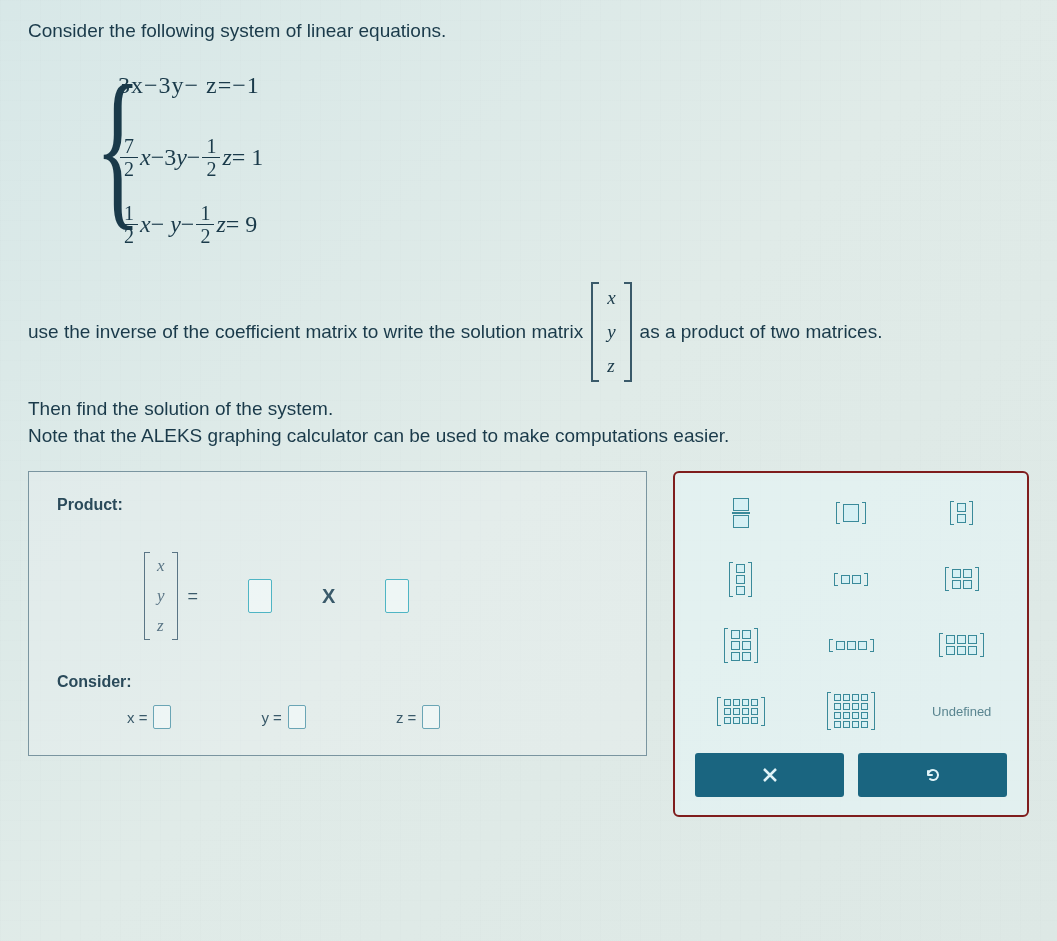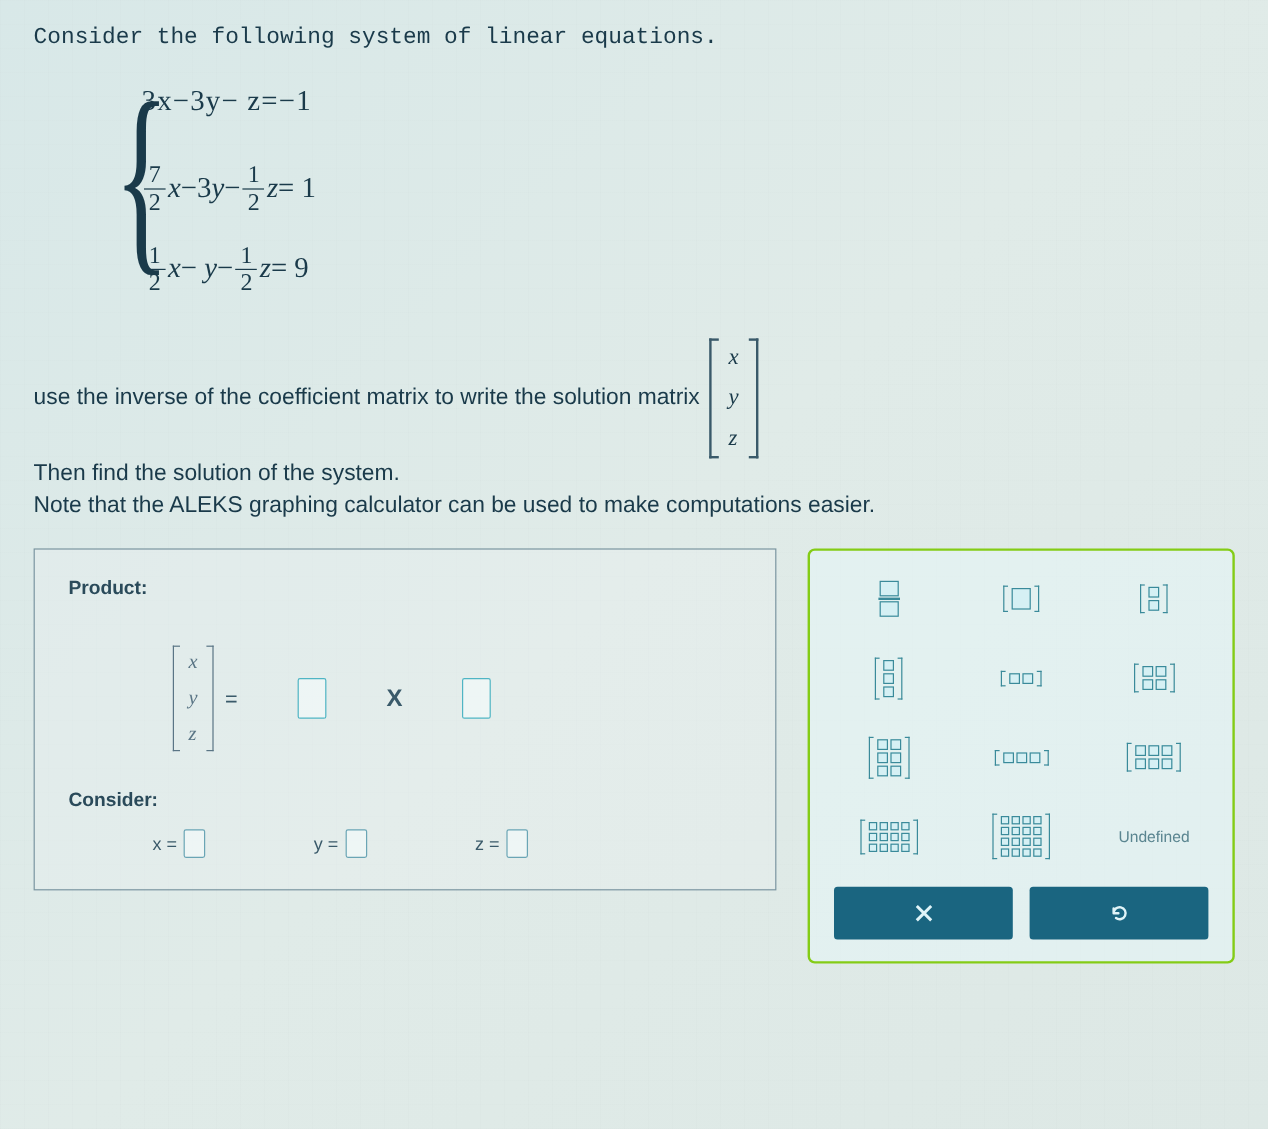--- a/index.html
+++ b/index.html
@@ -9,54 +9,54 @@
       background-image: 
         repeating-linear-gradient(0deg, rgba(200,210,210,0.15) 0px, transparent 1px, transparent 20px),
         repeating-linear-gradient(90deg, rgba(200,210,210,0.15) 0px, transparent 1px, transparent 20px),
         linear-gradient(135deg, #d8e8e8 0%, #e0ebe8 50%, #dde8e5 100%);
       width: 1057px;
       height: 941px;
       padding: 20px 28px;
       color: #1a3a4a;
       position: relative;
     }
-    .intro { font-size: 19px; color: #1a3a4a; margin-bottom: 28px; font-family: Liberation Mono, monospace; }
+    .intro { font-size: 19px; color: #1a3a4a; margin-bottom: 28px; }
     .system { margin-left: 90px; margin-bottom: 35px; position: relative; }
     .brace { position: absolute; left: -42px; top: -6px; font-size: 175px; font-weight: 100; color: #1a3a4a; font-family: serif; line-height: 0.95; transform: scaleX(0.55);}
     .eqrow { font-family: 'Times New Roman', serif; font-size: 24px; color: #1a3a4a; margin-bottom: 22px; font-style: italic; display: flex; align-items: center; min-height: 45px;}
     .eqrow.first { min-height: 30px; margin-bottom: 35px;}
     .frac { display: inline-flex; flex-direction: column; align-items: center; font-style: normal; vertical-align: middle; margin: 0 2px;}
     .frac .num { border-bottom: 1.5px solid #1a3a4a; padding: 0 4px; font-size: 20px; line-height: 1.1;}
     .frac .den { padding: 0 4px; font-size: 20px; line-height: 1.1;}
     .upright { font-style: normal; }
     .instruction { font-size: 19px; color: #1a3a4a; display: flex; align-items: center; flex-wrap: wrap; margin-top: 20px;}
     .col-matrix { display: inline-flex; align-items: stretch; margin: 0 8px; }
     .bracket-l, .bracket-r { width: 8px; border-top: 2px solid #3a5a6a; border-bottom: 2px solid #3a5a6a; }
     .bracket-l { border-left: 2px solid #3a5a6a; }
     .bracket-r { border-right: 2px solid #3a5a6a; }
     .col-content { display: flex; flex-direction: column; padding: 5px 8px; gap: 12px;}
     .col-content span { font-family: 'Times New Roman', serif; font-style: italic; font-size: 19px;}
-    .note { font-size: 19px; color: #1a3a4a; margin-top: 0; line-height: 1.4;}
+    .note { font-size: 19px; color: #1a3a4a; margin-top: 14px; line-height: 1.4;}
     .answer-row { display: flex; gap: 26px; margin-top: 22px; align-items: stretch;}
     .answer-box { border: 1px solid #7a95a0; background: rgba(235,242,242,0.35); padding: 24px 28px; width: 640px; height: 285px; position: relative;}
     .label { font-size: 16px; color: #2a4a5a; font-weight: bold;}
     .product-row { display: flex; align-items: center; position: absolute; top: 80px; left: 115px; gap: 50px;}
     .sm-matrix { display: inline-flex; align-items: stretch; }
     .sm-matrix .bracket-l, .sm-matrix .bracket-r { width: 6px; border-width: 1.5px; border-color: #5a7585;}
     .sm-matrix .col-content { padding: 4px 7px; gap: 10px;}
     .sm-matrix .col-content span { font-size: 17px; color: #5a7585;}
     .eq-sign { font-size: 18px; color: #3a5a6a; margin-left: 10px;}
     .placeholder { width: 24px; height: 34px; border: 1.5px solid #4fb5c4; background: rgba(245,252,252,0.6); border-radius: 2px;}
     .placeholder.sm { width: 18px; height: 24px; border-color: #6aa5b5;}
     .x-sym { font-size: 20px; color: #3a5a6a; font-weight: bold;}
     .solution-area { position: absolute; bottom: 26px; left: 28px; right: 28px;}
     .solution-row { display: flex; align-items: center; gap: 90px; margin-top: 14px; margin-left: 70px;}
     .sol-item { display: flex; align-items: center; gap: 6px; font-size: 15px; color: #3a5a6a;}
     .sol-item .var { font-family: Arial; }
-    .palette { border: 2px solid #84cc16; background: rgba(230,245,248,0.55); border-radius: 6px; padding: 18px 20px; width: 367px;}
+    .palette { border: 2px solid #7f1d1d; background: rgba(230,245,248,0.55); border-radius: 6px; padding: 18px 20px; width: 367px;}
     .palette-grid { display: grid; grid-template-columns: repeat(3, 1fr); gap: 22px 20px; margin-bottom: 20px; justify-items: center; align-items: center;}
     .pal-item { width: 54px; height: 44px; display: flex; align-items: center; justify-content: center; cursor: pointer; color: #2a6a7a;}
     .pal-frac { display: flex; flex-direction: column; align-items: center;}
     .pal-frac .pb { width: 16px; height: 13px; border: 1.5px solid #3a8a9a; background: #d5f0f4;}
     .pal-frac .line { width: 18px; height: 1.5px; background: #3a8a9a; margin: 1px 0;}
     .pal-mx { display: flex; align-items: stretch;}
     .pal-mx .br { width: 4px; border-top: 1.5px solid #3a8a9a; border-bottom: 1.5px solid #3a8a9a;}
     .pal-mx .br.l { border-left: 1.5px solid #3a8a9a;}
     .pal-mx .br.r { border-right: 1.5px solid #3a8a9a;}
     .pal-mx .ct { display: grid; gap: 2px; padding: 2px 3px;}
@@ -117,20 +117,21 @@
   <span>use the inverse of the coefficient matrix to write the solution matrix</span>
   <span class="col-matrix">
     <span class="bracket-l"></span>
     <span class="col-content">
       <span>x</span>
       <span>y</span>
       <span>z</span>
     </span>
     <span class="bracket-r"></span>
   </span>
+  <span>as a product of two matrices.</span>
 </div>
 
 <div class="note" style="white-space:pre-line">Then find the solution of the system.
 Note that the ALEKS graphing calculator can be used to make computations easier.</div>
 
 <div class="answer-row">
   <div class="answer-box">
     <div class="label">Product:</div>
     <div class="product-row">
       <span style="display:flex;align-items:center">

